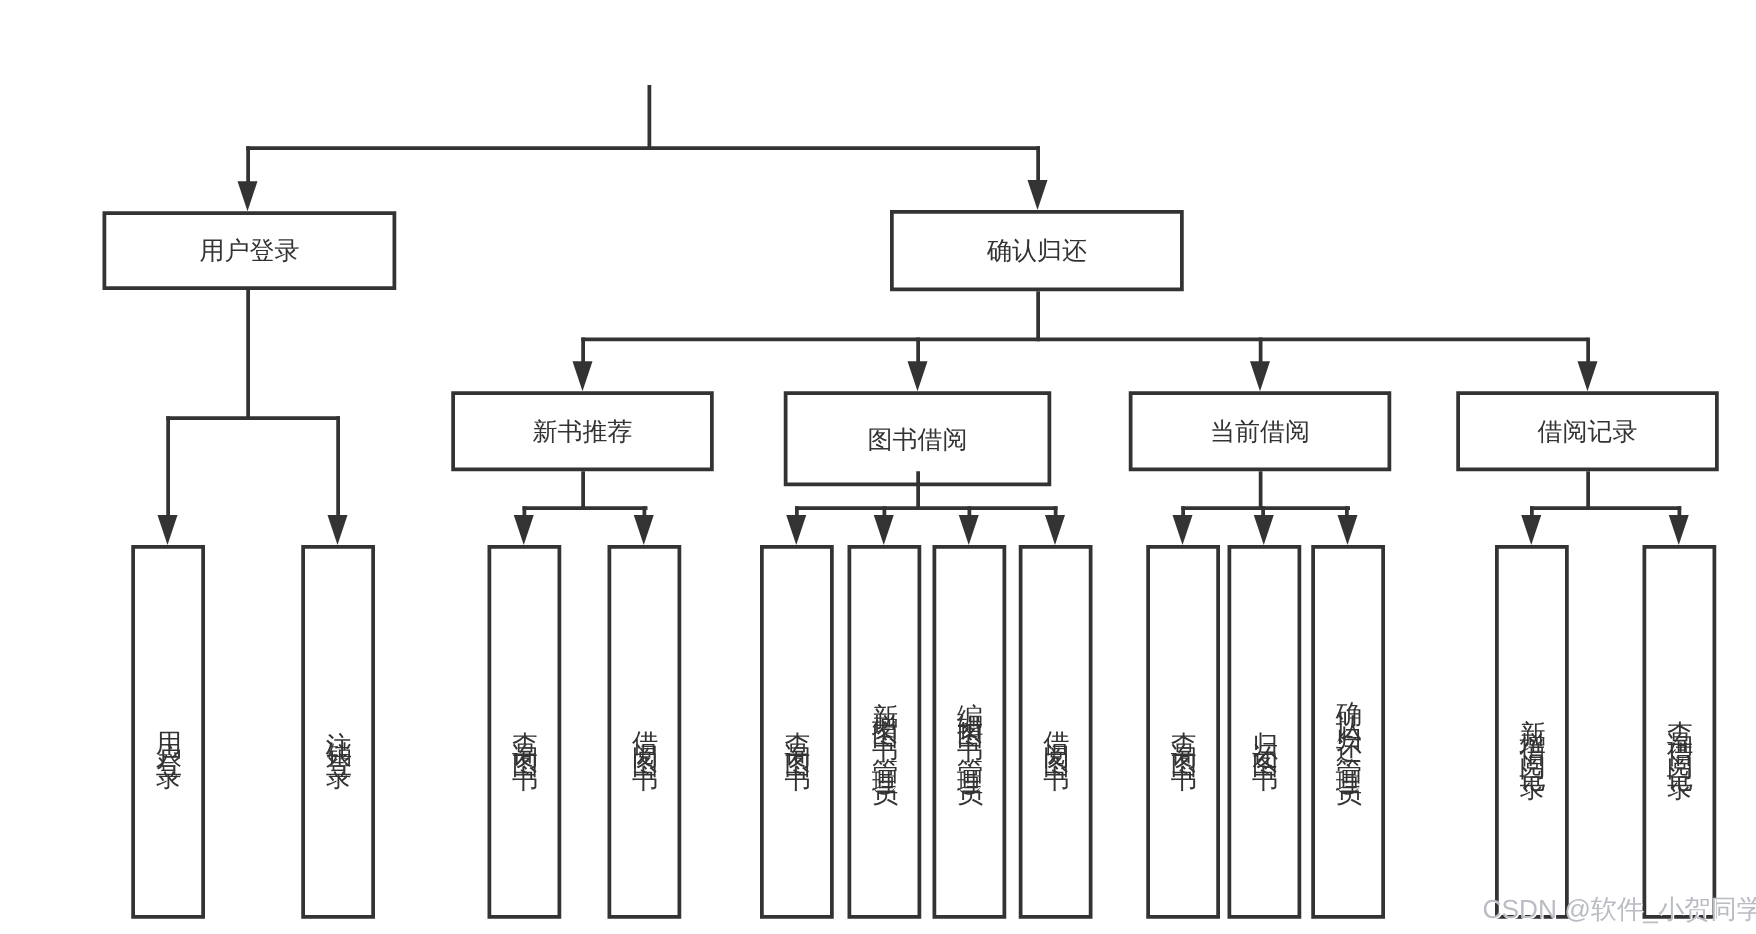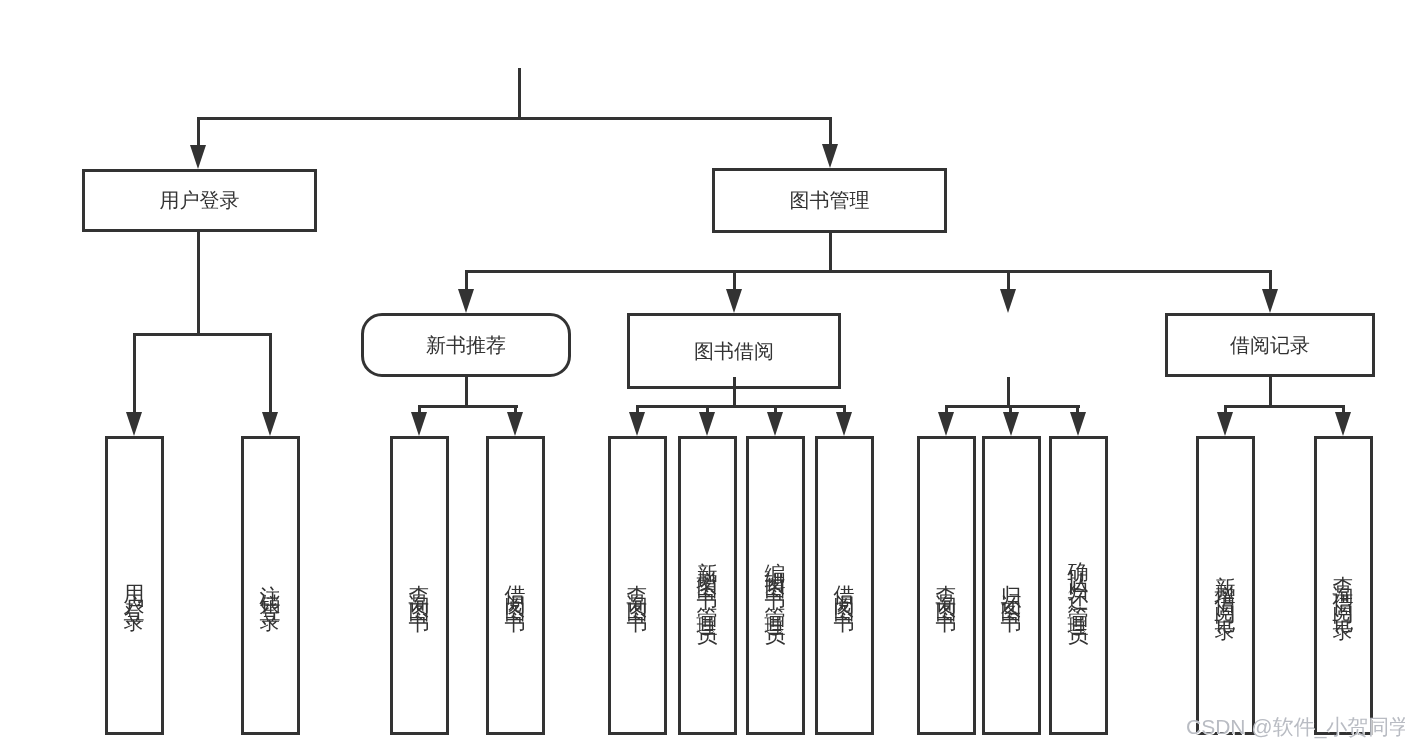--- a/index.html
+++ b/index.html
@@ -62,46 +62,49 @@
   <div class="seg h" style="left:197px; top:117px; width:635px;"></div>
   <div class="seg v" style="left:197px; top:117px; height:30px;"></div>
   <div class="seg v" style="left:829px; top:117px; height:30px;"></div>
   <div class="arw" style="left:190px; top:145px;"></div>
   <div class="arw" style="left:822px; top:144px;"></div>
 
   <div class="box lvl" style="left:82px; top:169px; width:235px; height:63px;">
     <span>用户登录</span>
   </div>
   <div class="box lvl" style="left:712px; top:168px; width:235px; height:65px;">
-    <span>图书管理</span>
+    <span>确认归还</span>
   </div>
 
   <div class="seg v" style="left:197px; top:232px; height:103px;"></div>
   <div class="seg h" style="left:133px; top:333px; width:139px;"></div>
   <div class="seg v" style="left:133px; top:333px; height:81px;"></div>
   <div class="seg v" style="left:269px; top:333px; height:81px;"></div>
   <div class="arw" style="left:126px; top:412px;"></div>
   <div class="arw" style="left:262px; top:412px;"></div>
 
   <div class="seg v" style="left:829px; top:233px; height:40px;"></div>
   <div class="seg h" style="left:465px; top:270px; width:805px;"></div>
   <div class="seg v" style="left:465px;  top:270px; height:22px;"></div>
   <div class="seg v" style="left:733px;  top:270px; height:22px;"></div>
   <div class="seg v" style="left:1007px; top:270px; height:22px;"></div>
   <div class="seg v" style="left:1269px; top:270px; height:22px;"></div>
   <div class="arw" style="left:458px;  top:289px;"></div>
   <div class="arw" style="left:726px;  top:289px;"></div>
   <div class="arw" style="left:1000px; top:289px;"></div>
   <div class="arw" style="left:1262px; top:289px;"></div>
 
-  <div class="box lvl" style="left:361px; top:313px; width:210px; height:64px;border-radius:21px;">
+  <div class="box lvl" style="left:361px; top:313px; width:210px; height:64px;">
     <span>新书推荐</span>
   </div>
   <div class="box lvl" style="left:627px; top:313px; width:214px; height:76px;">
     <span>图书借阅</span>
+  </div>
+  <div class="box lvl" style="left:903px; top:313px; width:210px; height:64px;">
+    <span>当前借阅</span>
   </div>
   <div class="box lvl" style="left:1165px; top:313px; width:210px; height:64px;">
     <span>借阅记录</span>
   </div>
 
   <div class="seg v" style="left:465px; top:377px; height:31px;"></div>
   <div class="seg h" style="left:418px; top:405px; width:100px;"></div>
   <div class="seg v" style="left:418px; top:405px; height:9px;"></div>
   <div class="seg v" style="left:514px; top:405px; height:9px;"></div>
   <div class="arw" style="left:411px; top:412px;"></div>

